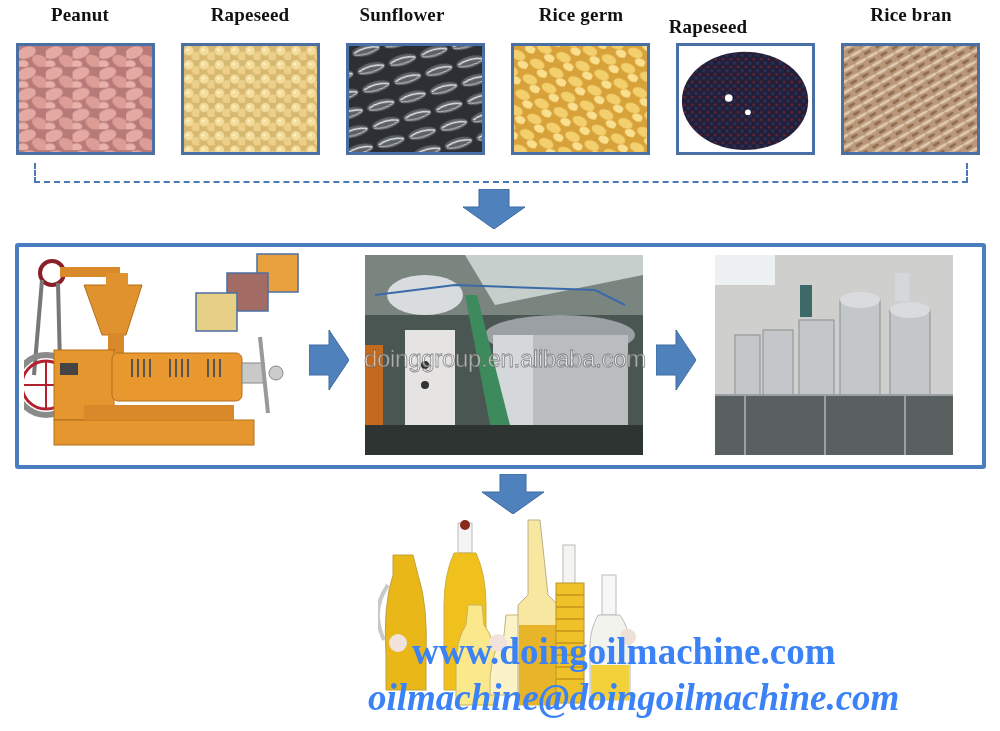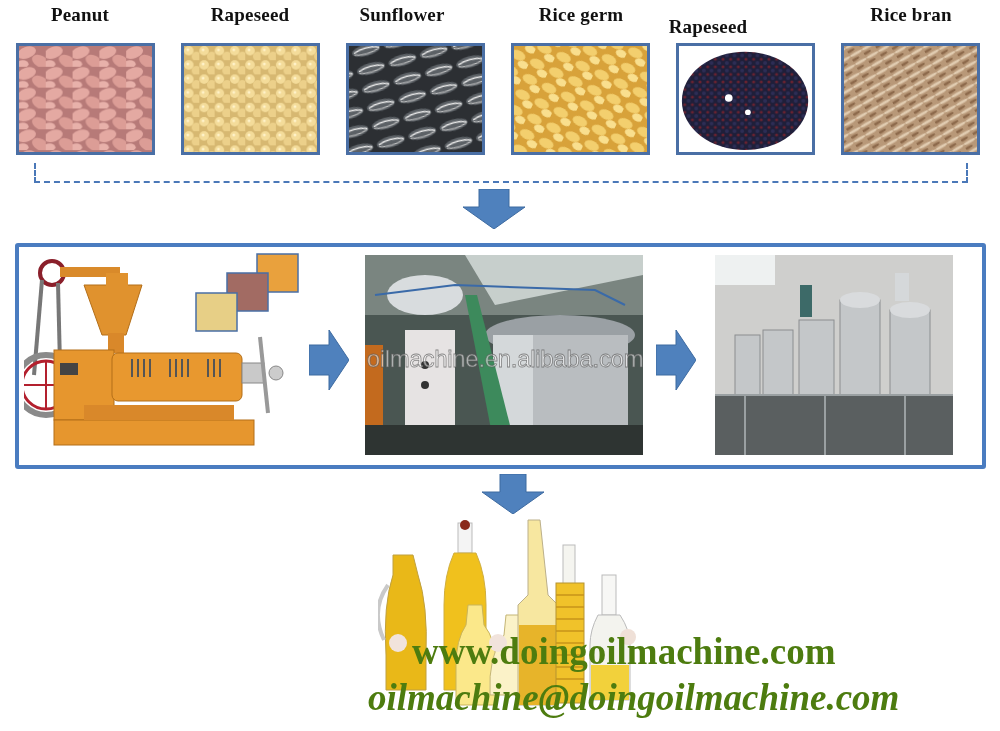--- a/index.html
+++ b/index.html
@@ -36,21 +36,21 @@
     font-family: "Liberation Sans", "DejaVu Sans", sans-serif;
     font-size: 24px; color: rgba(255,255,255,0.55);
     -webkit-text-stroke: 0.8px rgba(90,90,90,0.7);
     text-align: center; letter-spacing: -0.3px;
   }
 
   .bottles { position: absolute; left: 378px; top: 515px; width: 265px; height: 205px; }
   .bottles svg { display: block; width: 100%; height: 100%; }
 
   .contact {
-    position: absolute; font-weight: bold; color: #4d7c0f; white-space: nowrap;
+    position: absolute; font-weight: bold; color: #3b82f6; white-space: nowrap;
   }
   .contact.web { left: 412px; top: 630px; font-size: 37px; }
   .contact.email { left: 368px; top: 676px; font-size: 37px; font-style: italic; }
 </style>
 </head>
 <body>
 
 <div class="seed-label" style="left:0px;">Peanut</div>
 <div class="seed-label" style="left:170px;">Rapeseed</div>
 <div class="seed-label" style="left:322px;">Sunflower</div>
@@ -224,21 +224,21 @@
 
     <path d="M10 40 L90 30 L230 35 L260 50" stroke="#3a6aa8" stroke-width="2" fill="none"></path>
 
     <polygon points="100,40 112,40 150,190 130,195" fill="#3d8a5c"></polygon>
 
     <rect x="0" y="170" width="278" height="30" fill="#2e3432"></rect>
     <rect x="0" y="90" width="18" height="80" fill="#c36a1e"></rect>
   </svg>
 </div>
 
-<div class="watermark">oilmachine.en.alibaba.com</div>
+<div class="watermark">doinggroup.en.alibaba.com</div>
 
 <div class="arrow-right" style="left:656px; top:330px; width:40px; height:60px;">
   <svg viewBox="0 0 40 60" width="40" height="60">
     <polygon points="0,15 20,15 20,0 40,30 20,60 20,45 0,45" fill="#4f81bd" stroke="#3d6aa0" stroke-width="1"></polygon>
   </svg>
 </div>
 
 <div class="proc-img" style="left:715px; top:255px; width:238px; height:200px;">
   <svg viewBox="0 0 238 200" preserveAspectRatio="none">
     <rect width="238" height="200" fill="#cfcfcd"></rect>

